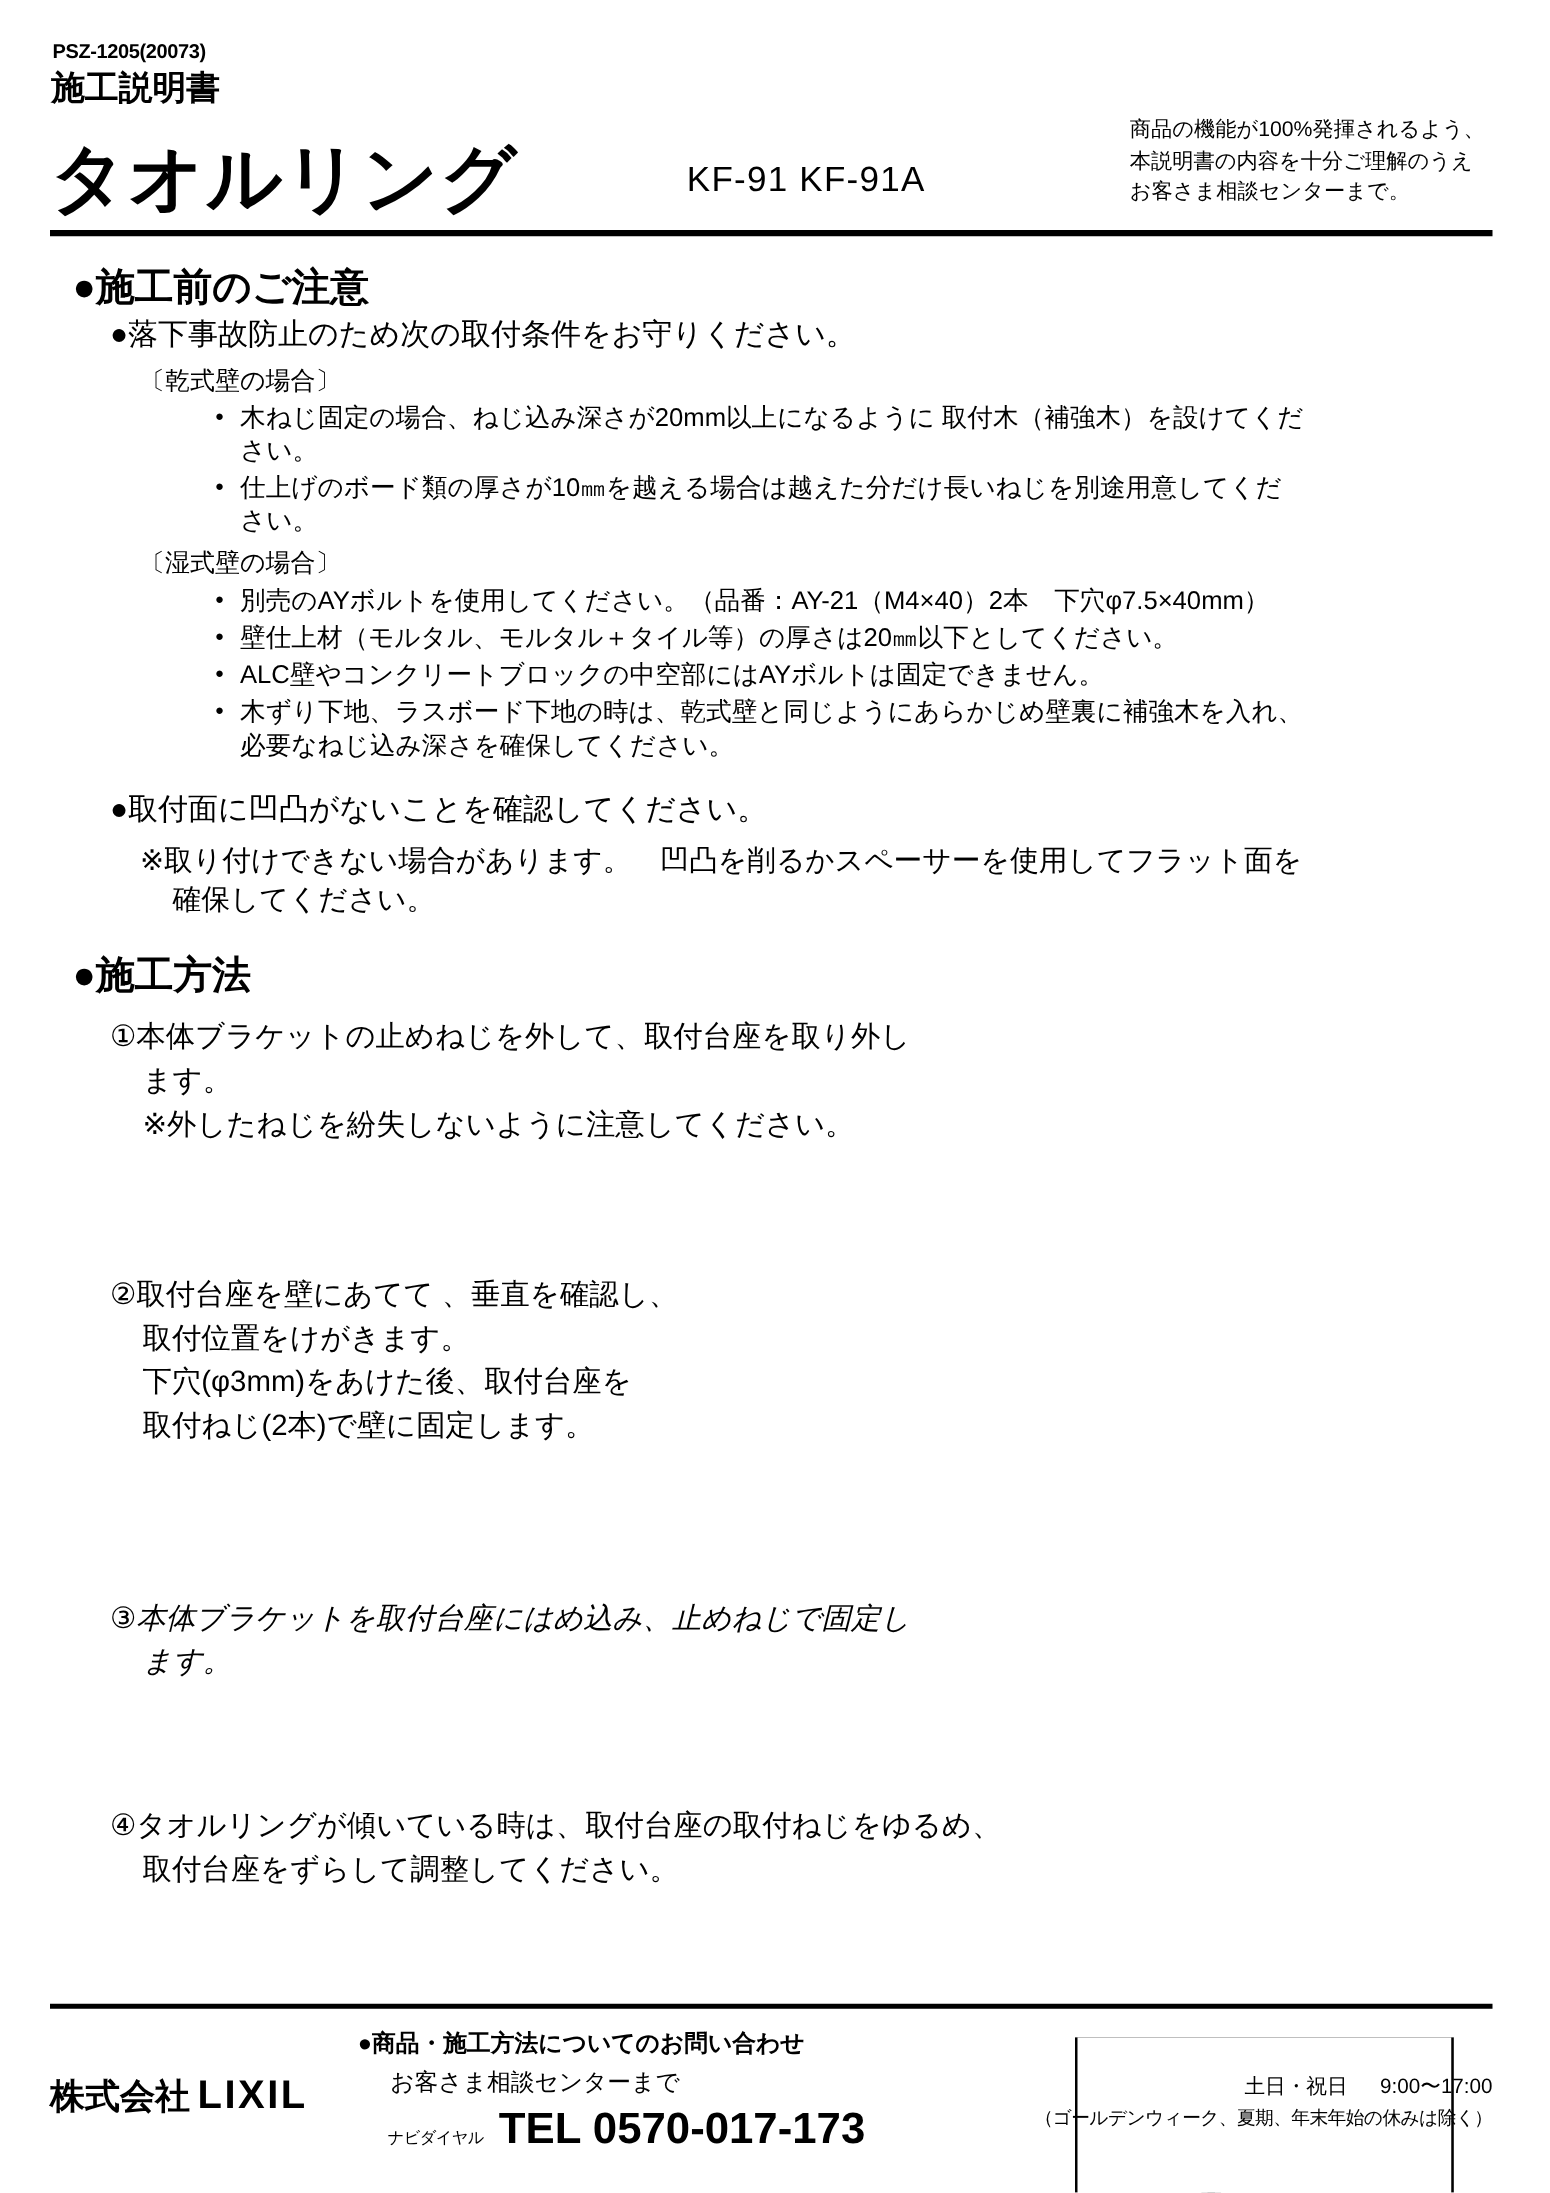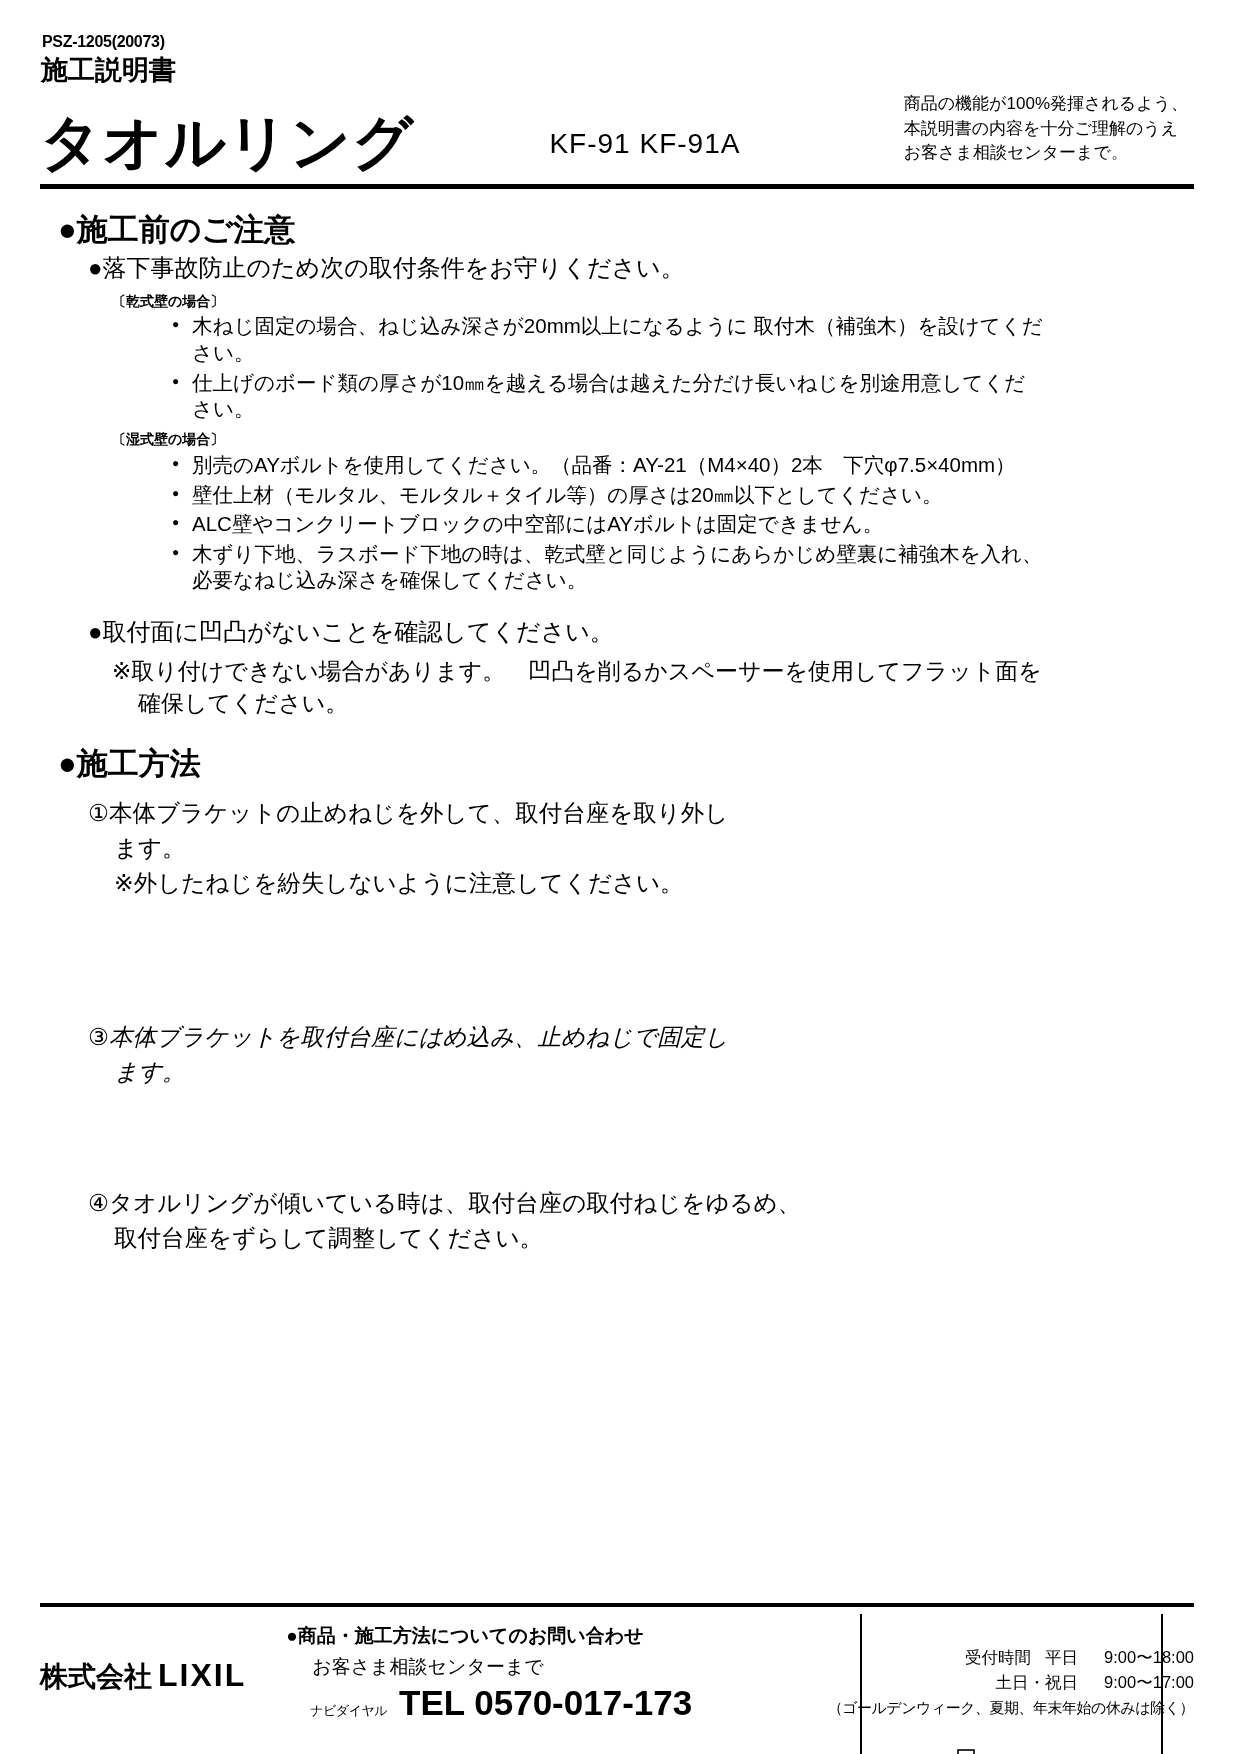--- a/index.html
+++ b/index.html
@@ -80,22 +80,22 @@
     letter-spacing: 0px;
     line-height: 1.2;
     margin: 22px 0 4px 58px;
   }
   .bullet-lvl1 {
     font-size: 24px;
     line-height: 1.35;
     margin: 4px 0 0 88px;
   }
   .subhead {
-    font-size: 14px;
-    font-weight: 700;
+    font-size: 20px;
+    font-weight: 400;
     line-height: 1.35;
     margin: 7px 0 0 112px;
   }
   .bullet-lvl2 {
     position: relative;
     font-size: 20.5px;
     line-height: 1.3;
     margin: 3px 0 0 172px;
     padding-left: 20px;
     max-width: 930px;
@@ -333,20 +333,26 @@
       <svg width="299" height="214" viewBox="0 0 299 214" style="position:absolute; left:0; top:110px;">
 
         <rect x="96" y="26" width="16" height="7" fill="#fff" stroke="#000" stroke-width="1.6"></rect>
         <path d="M98 33 L110 33 L106 72 L102 72 Z" fill="#fff" stroke="#000" stroke-width="1.6"></path>
         <path d="M98 38 L110 41 M99 44 L109 47 M100 50 L108 53 M101 56 L107 59 M102 62 L106 65" stroke="#000" stroke-width="1.1"></path>
         <path d="M128 46 L140 40" stroke="#000" stroke-width="1.2" fill="none"></path>
       </svg>
 
     </div>
 
+    <div class="step" style="margin-top:100px;">
+      <span>②取付台座を壁にあてて 、垂直を確認し、</span>
+      <span class="cont">取付位置をけがきます。</span>
+      <span class="cont">下穴(φ3mm)をあけた後、取付台座を</span>
+      <span class="cont">取付ねじ(2本)で壁に固定します。</span>
+    </div>
 
     <div class="step" style="margin-top:118px;font-style:italic;">
       <span>③本体ブラケットを取付台座にはめ込み、止めねじで固定し</span>
       <span class="cont">ます。</span>
     </div>
 
     <div class="step" style="margin-top:96px; max-width:780px;">
       <span>④タオルリングが傾いている時は、取付台座の取付ねじをゆるめ、</span>
       <span class="cont">取付台座をずらして調整してください。</span>
     </div>
@@ -361,22 +367,19 @@
     <div class="contact">
       <div class="contact-head">●商品・施工方法についてのお問い合わせ</div>
       <div class="contact-sub">お客さま相談センターまで</div>
       <div class="tel-row">
         <span class="navi">ナビダイヤル</span>
         <span class="tel-number">TEL 0570-017-173</span>
       </div>
     </div>
     <div class="hours">
       <span class="hrow">
-        <span class="lbl">受付時間</span><span class="day">平日</span><span>9:00〜18:00</span>
-      </span>
-      <span class="hrow">
         <span class="day">土日・祝日</span><span>9:00〜17:00</span>
       </span>
       <span class="hrow note">（ゴールデンウィーク、夏期、年末年始の休みは除く）</span>
     </div>
   </div>
 
 </div>
 
 </body></html>

